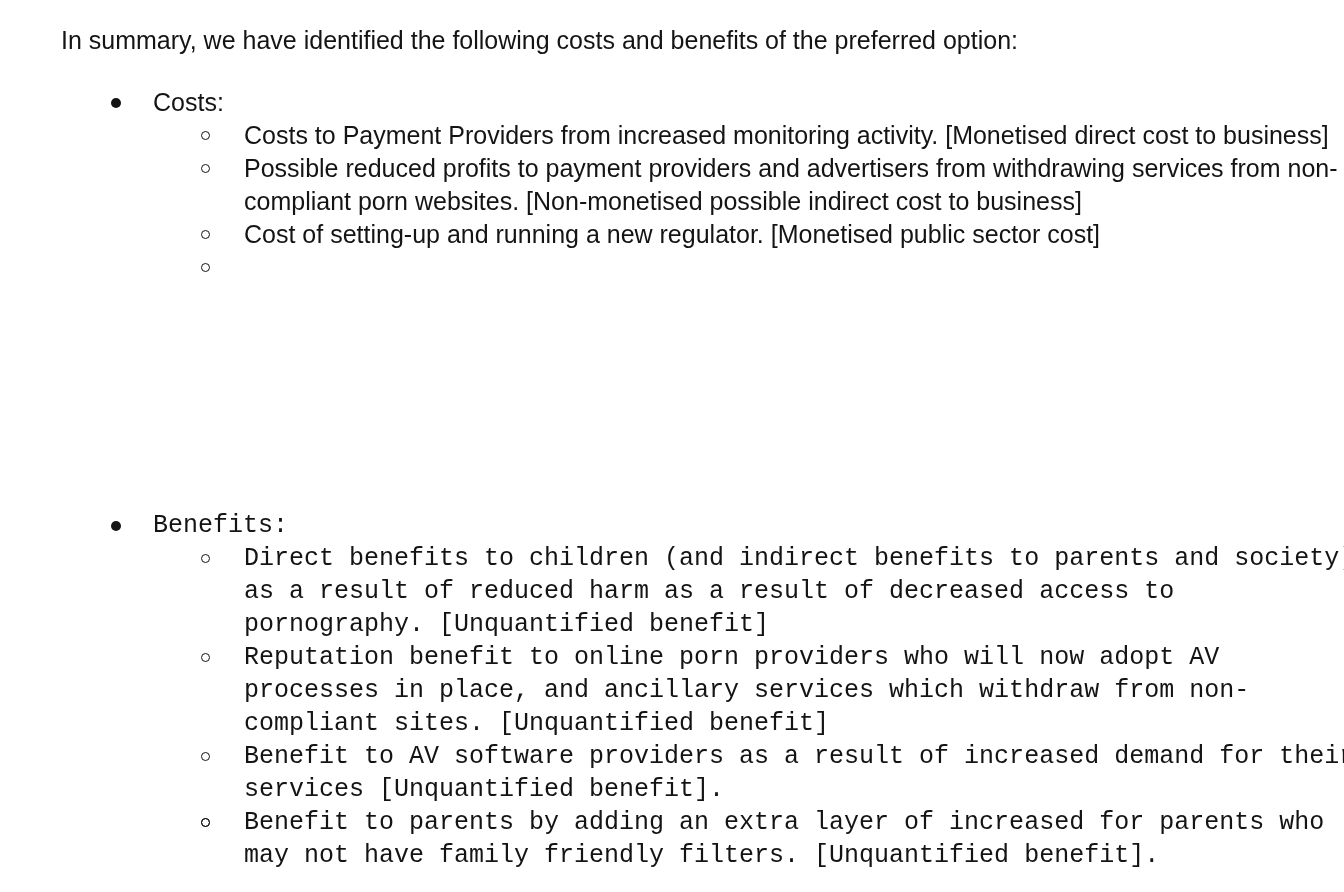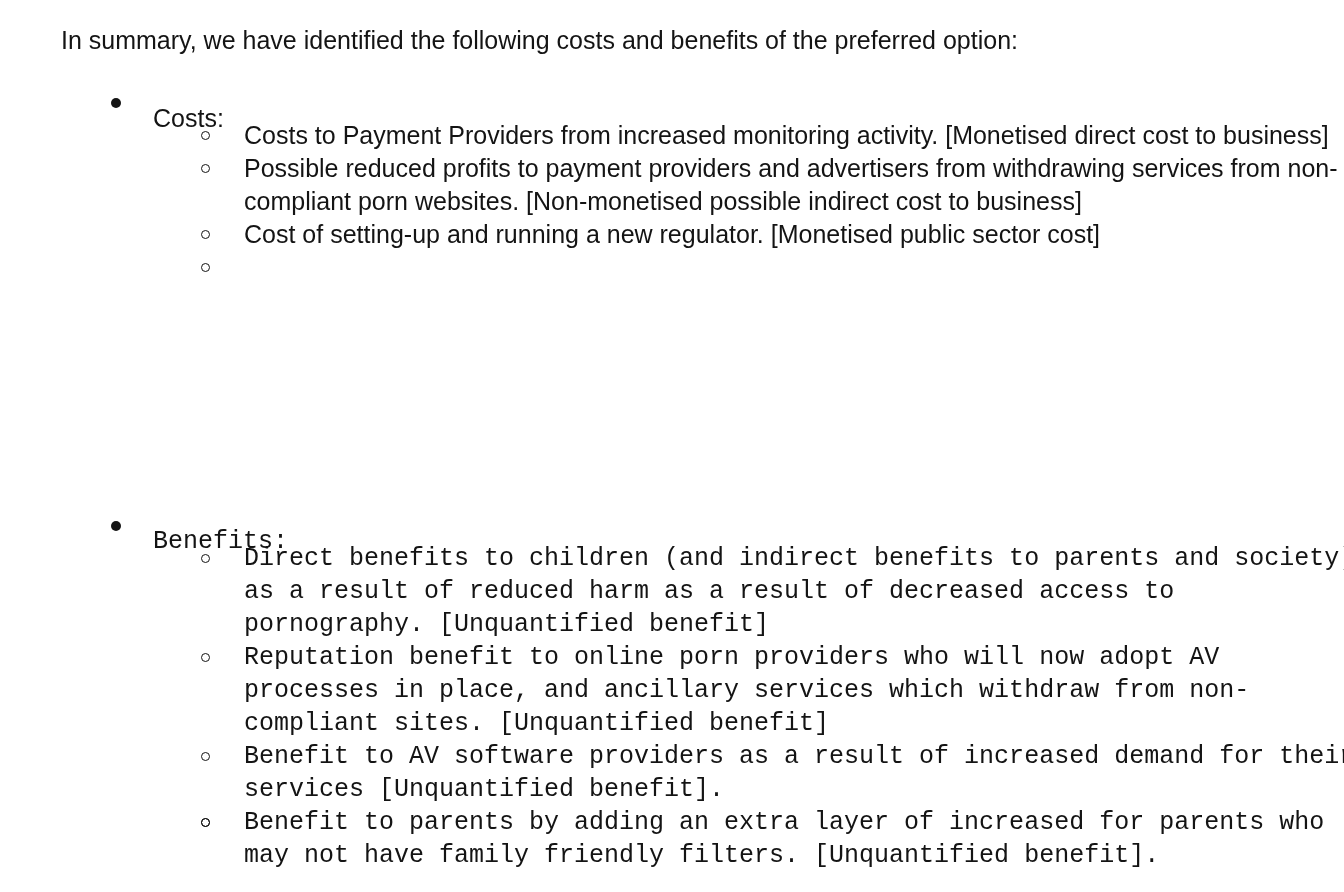--- a/index.html
+++ b/index.html
@@ -48,21 +48,21 @@
       left: 80px;
       top: 12px;
       width: 10px;
       height: 10px;
       border-radius: 50%;
       background: #141414;
     }
     .section-label {
       position: absolute;
       left: 122px;
-      top: 16px;
+      top: 0;
     }
     .sub-list {
       margin: 0;
       padding: 0;
       list-style: none;
     }
     .sub-item {
       position: relative;
       padding-left: 213px;
       width: 1120px;

